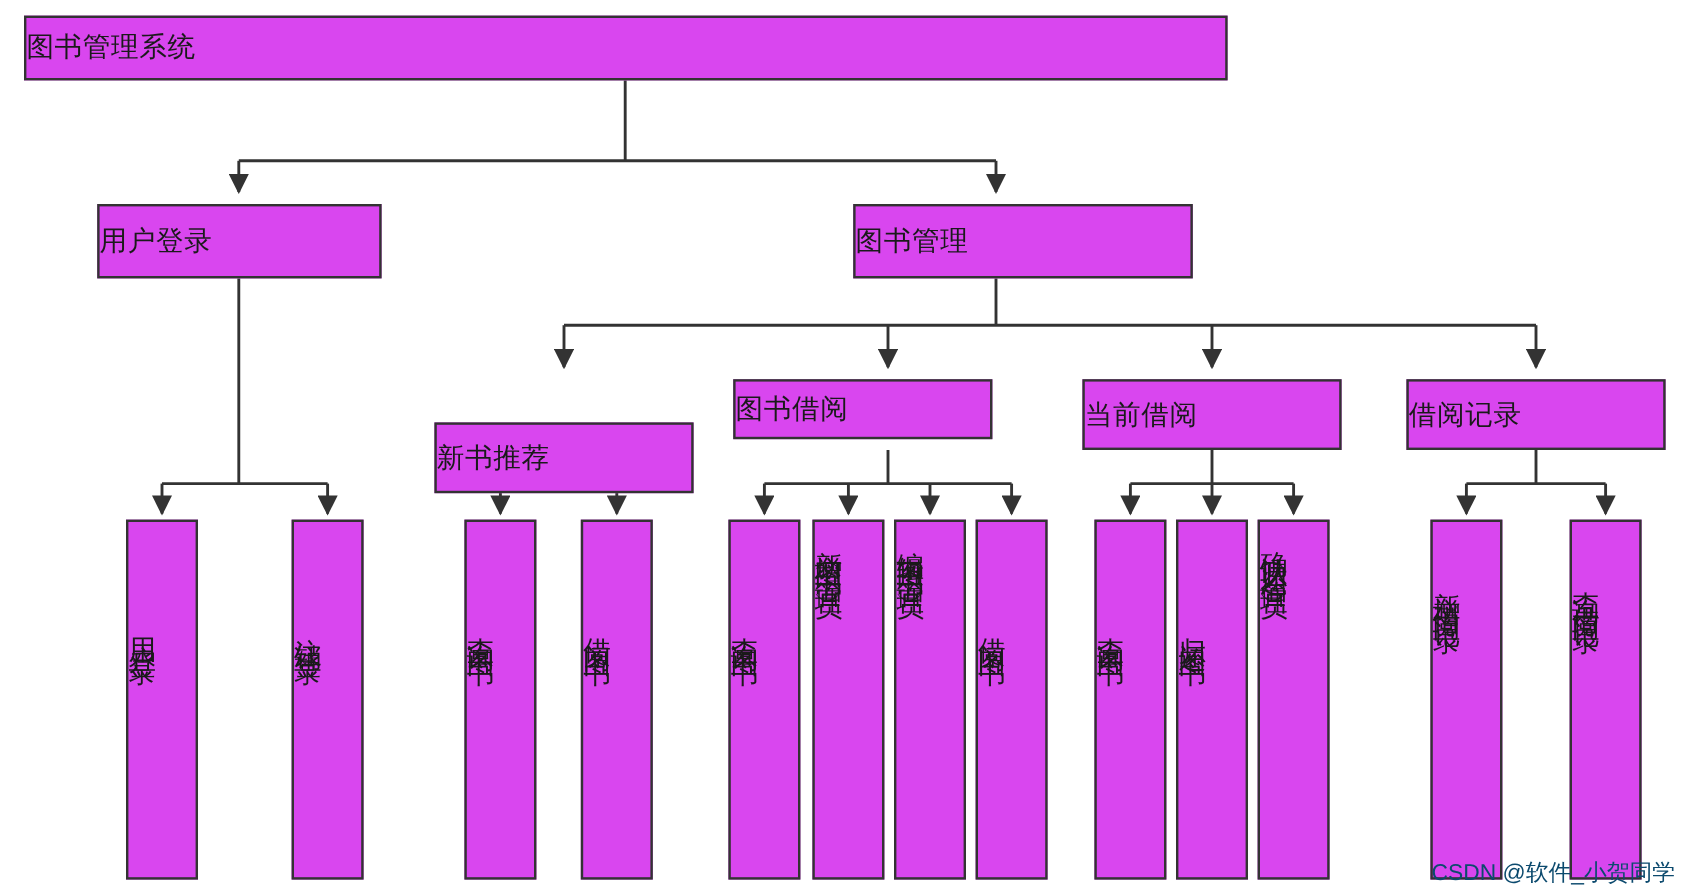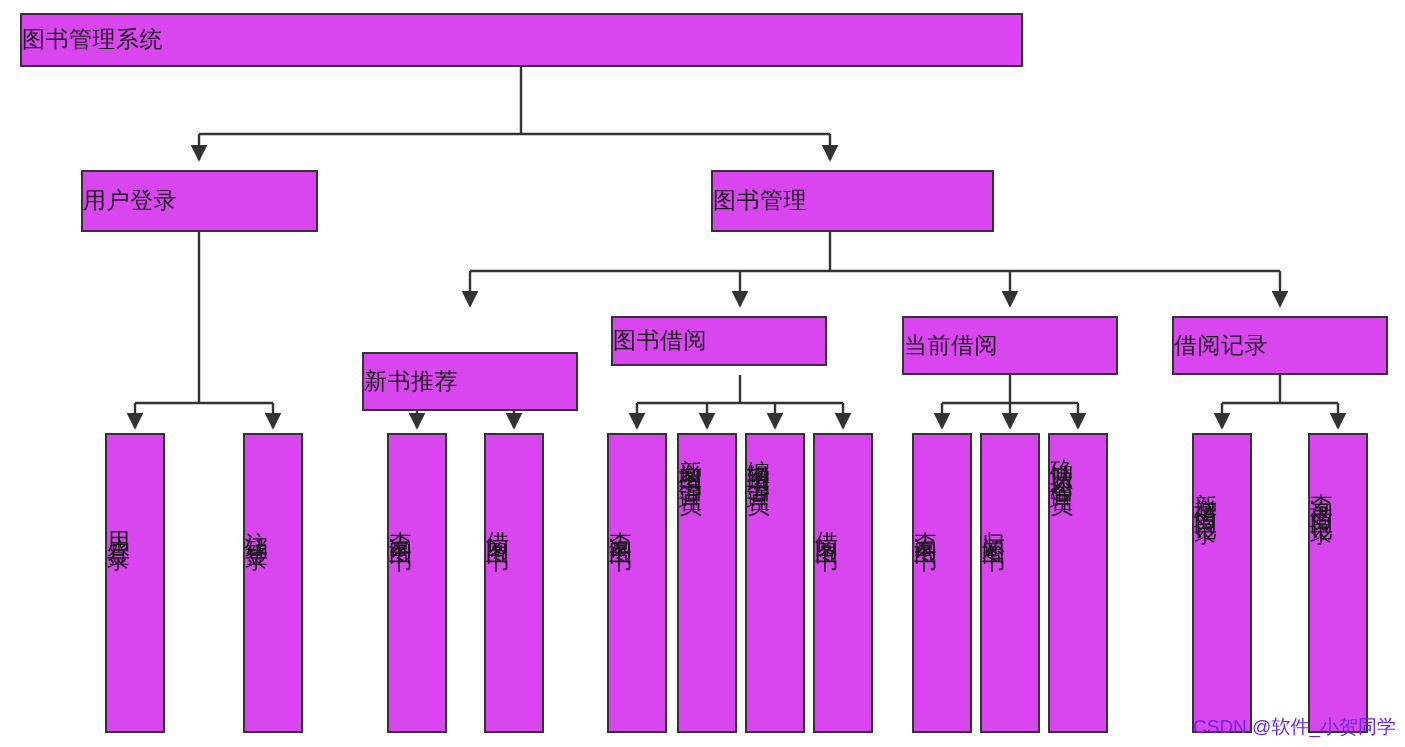--- a/index.html
+++ b/index.html
@@ -65,21 +65,21 @@
     white-space: nowrap;
   }
   .node.vert.tall .label {
     letter-spacing: 5px;
   }
   .watermark {
     position: absolute;
     left: 1193px;
     top: 714px;
     font-size: 19px;
-    color: #6d28d9;
+    color: #0c4a6e;
     white-space: nowrap;
     z-index: 5;
   }
 </style>
 </head>
 <body>
 
 <div id="canvas">
 
   <svg id="edges" viewBox="0 0 1405 747" width="1405" height="747">

